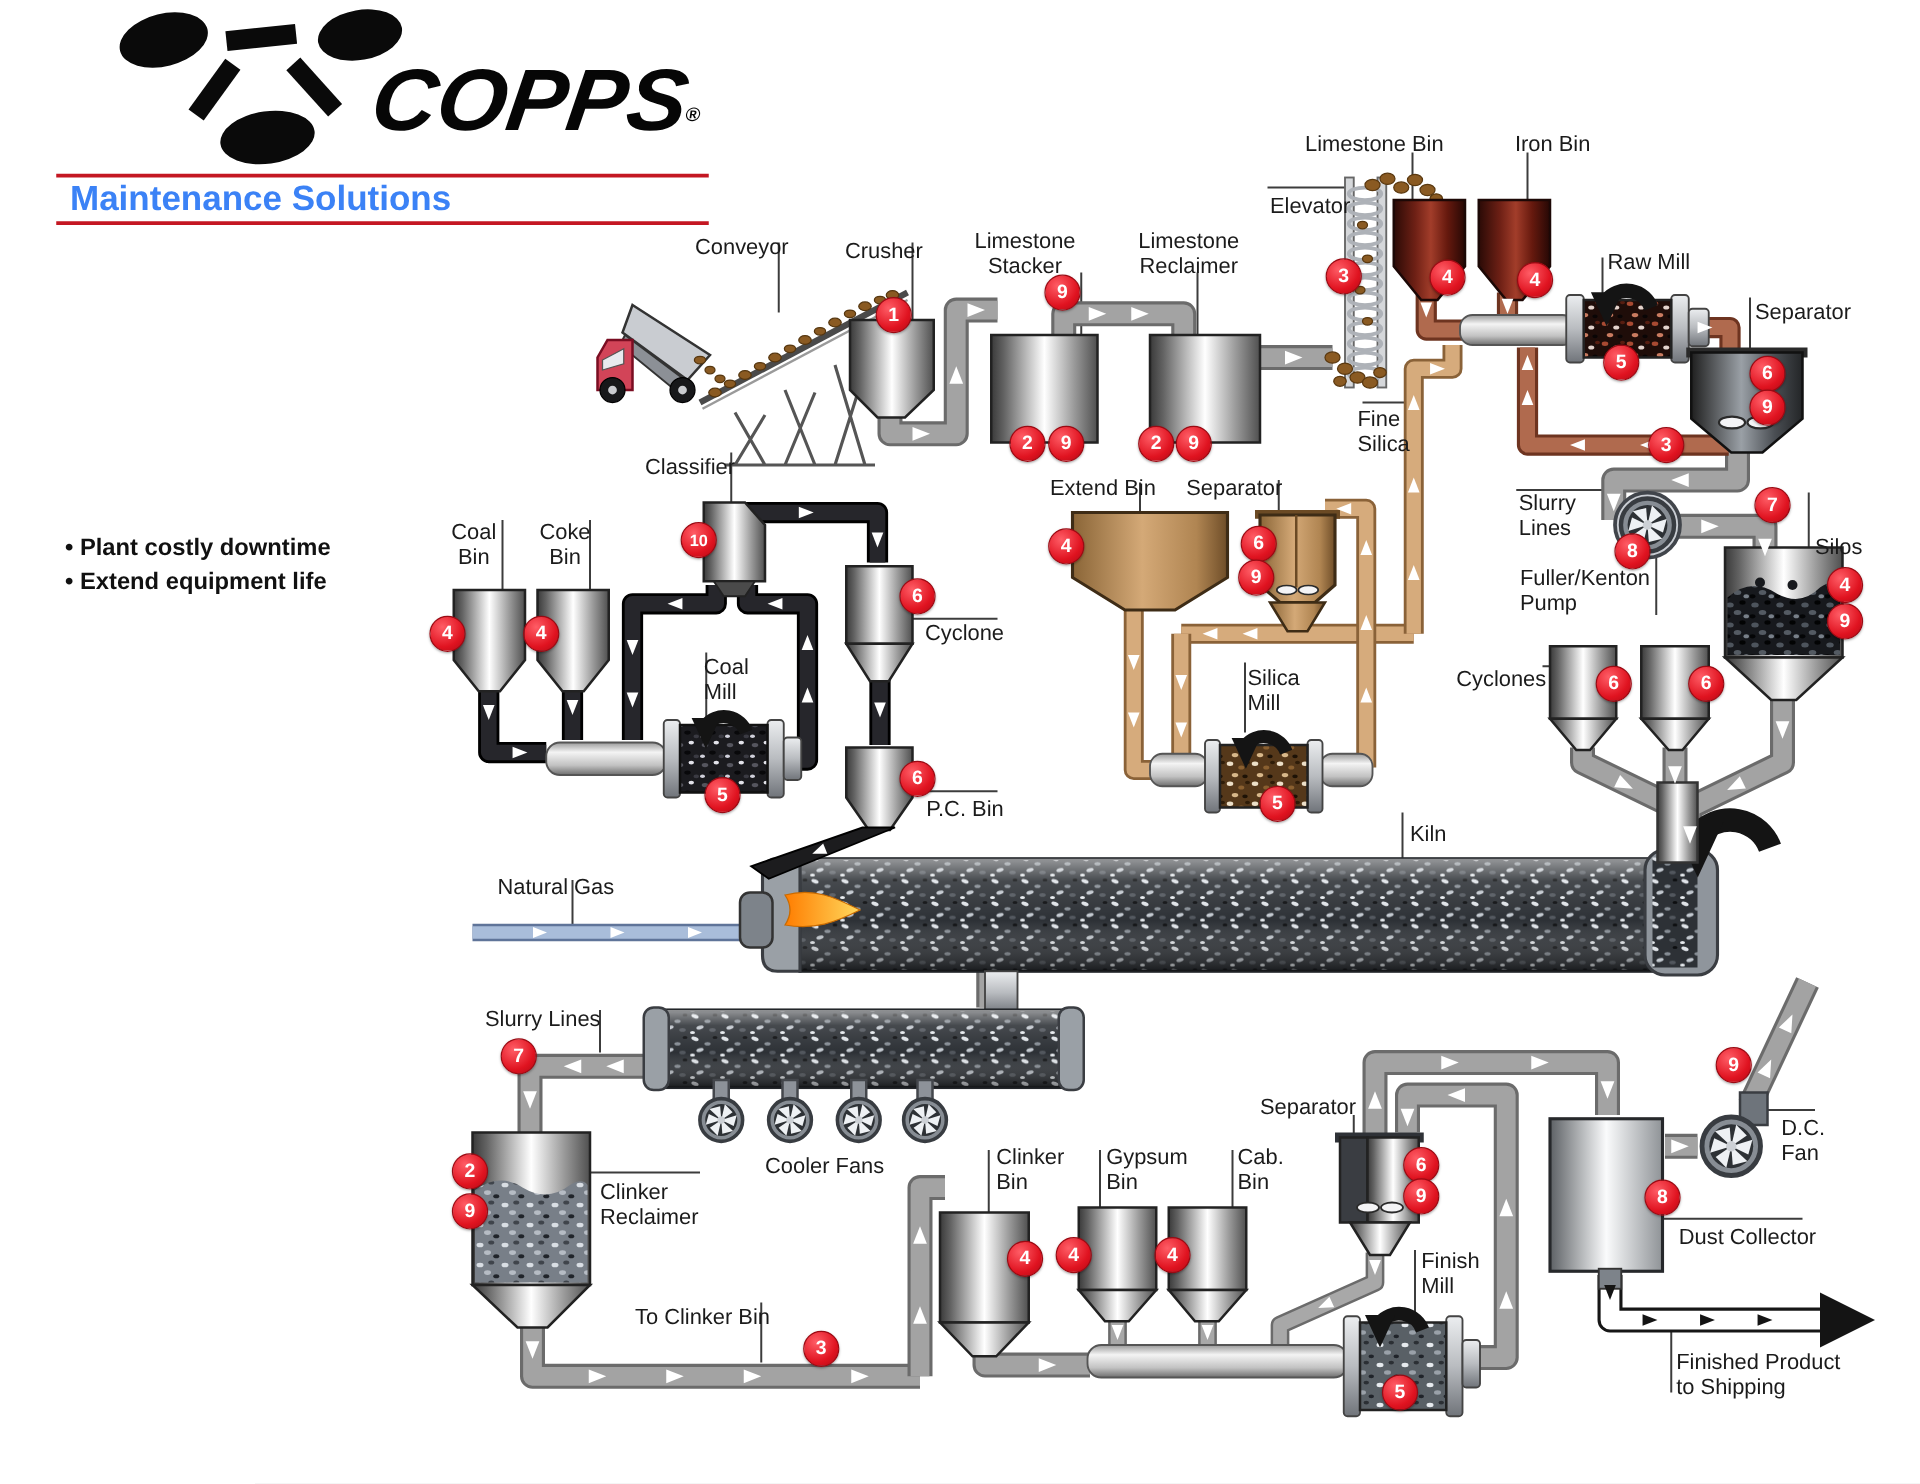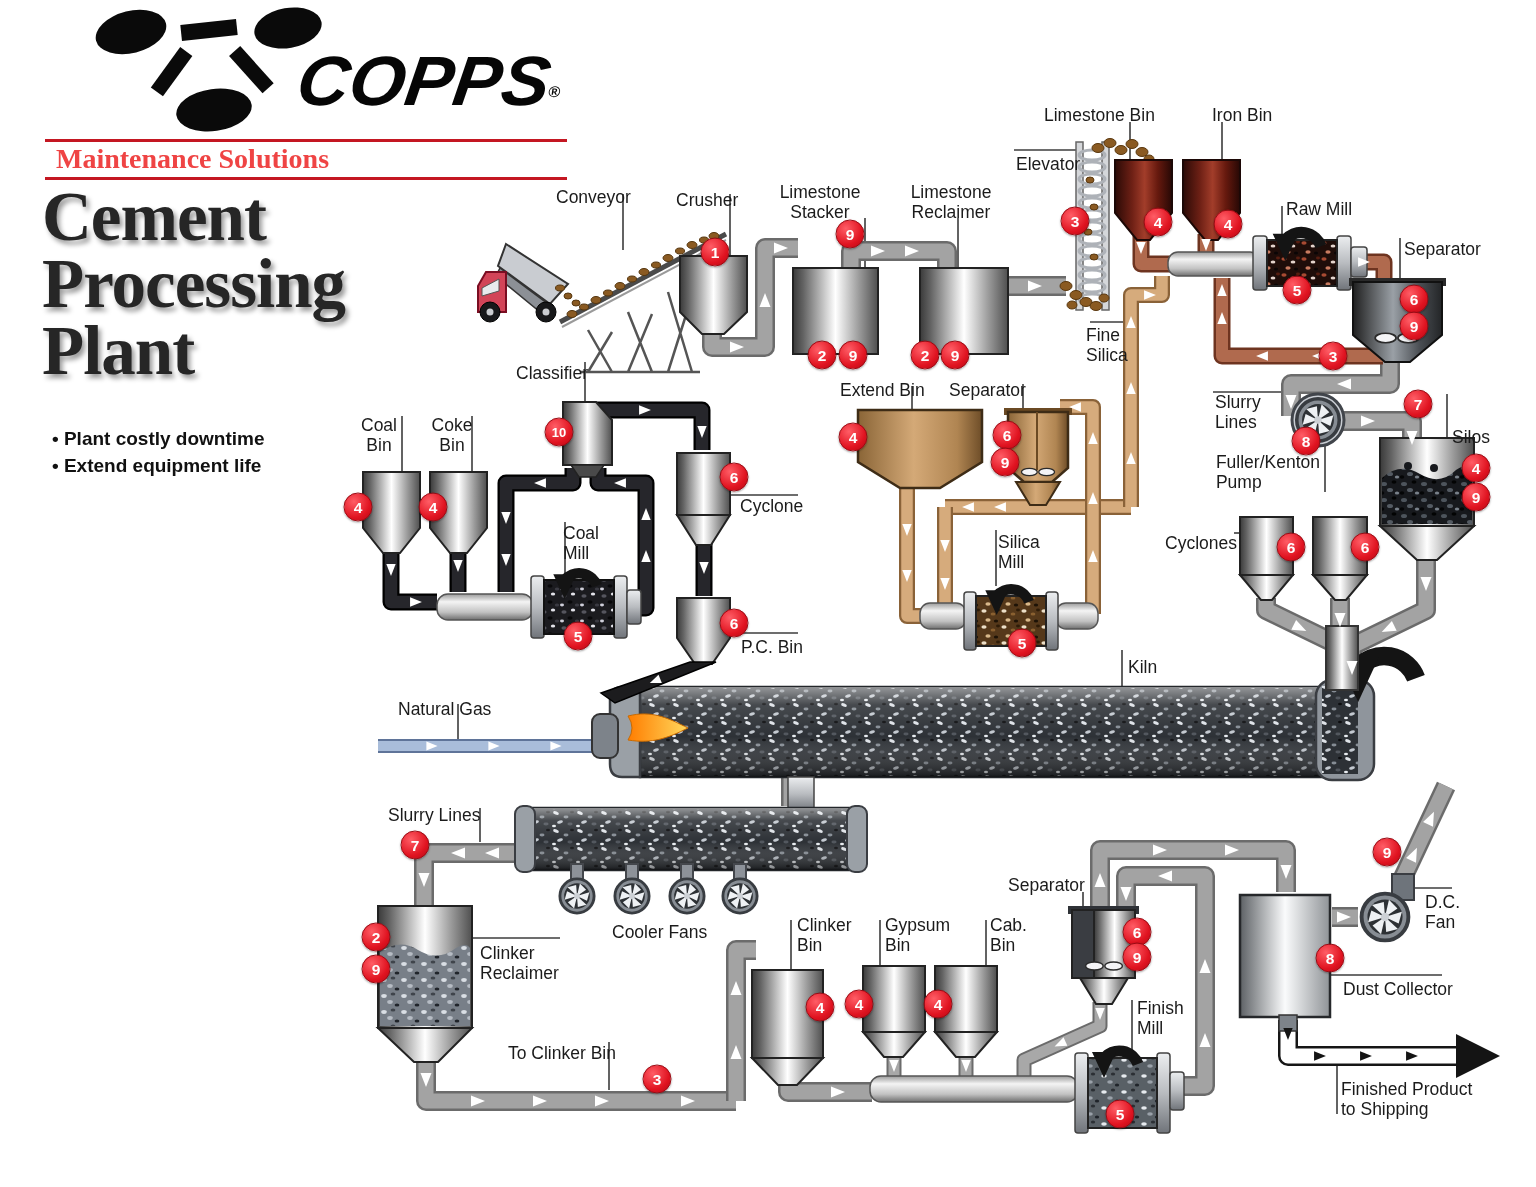--- a/index.html
+++ b/index.html
@@ -5,22 +5,22 @@
   html,body{margin:0;padding:0;background:#e8e8e8;}
   #canvas{position:relative;width:1536px;height:1187px;background:#ffffff;overflow:hidden;
           font-family:"Liberation Sans",sans-serif;}
   
   .logo-icon{position:absolute;left:58px;top:4px;}
   .brand{position:absolute;left:298px;top:40px;font-family:"Liberation Sans",sans-serif;
          font-weight:bold;font-style:italic;font-size:72px;color:#060606;letter-spacing:0px;
          transform:skewX(-8deg) scaleY(.97);}
   .brand .reg{font-size:16px;font-style:normal;vertical-align:8px;letter-spacing:0;}
   .rule{position:absolute;background:#c41722;}
-  .brand-sub{position:absolute;left:56px;top:143px;font-family:Liberation Serif, serif;
-             font-weight:bold;font-size:28px;color:#ef4444;}
+  .brand-sub{position:absolute;left:56px;top:143px;font-family:Liberation Sans, sans-serif;
+             font-weight:bold;font-size:28px;color:#3b82f6;}
   .tagline{position:absolute;left:598px;top:64px;font-size:25px;color:#0e0e0e;}
   .big-title{position:absolute;left:42px;top:184px;font-family:"Liberation Serif",serif;
              font-weight:bold;font-size:69px;line-height:.97;color:#262626;letter-spacing:-1px;
              white-space:pre-line;text-shadow:3px 4px 5px rgba(0,0,0,.40);}
   .bullet{position:absolute;left:52px;font-size:19px;font-weight:bold;color:#111;}
   .bullet::before{content:"• ";}
   
   #plant-svg{position:absolute;left:0;top:0;}
   .dlabel{position:absolute;font-size:17.5px;line-height:1.13;color:#1b1b1b;white-space:pre-line;}
   .dlabel.center{transform:translateX(-50%);text-align:center;}
@@ -59,23 +59,20 @@
       <rect x="186" y="41" width="15" height="50" transform="rotate(-42 193 66)"></rect>
       <ellipse cx="73" cy="28" rx="36" ry="21" transform="rotate(-14 73 28)"></ellipse>
       <ellipse cx="230" cy="24" rx="34" ry="20" transform="rotate(-10 230 24)"></ellipse>
       <ellipse cx="156" cy="106" rx="38" ry="21" transform="rotate(-8 156 106)"></ellipse>
     </g>
   </svg>
   <div class="brand"><span>COPPS</span><span class="reg">®</span></div>
   <div class="rule" style="left:45px;top:139px;width:522px;height:3px;"></div>
   <div class="brand-sub">Maintenance Solutions</div>
   <div class="rule" style="left:45px;top:177px;width:522px;height:2.5px;"></div>
-  <div class="big-title">Cement
-Processing
-Plant</div>
   <div class="bullet" style="top:428px;">Plant costly downtime</div>
   <div class="bullet" style="top:455px;">Extend equipment life</div>
 
   <svg id="plant-svg" width="1536" height="1187" viewBox="0 0 1536 1187">
     <defs>
       <linearGradient id="gMet" x1="0" y1="0" x2="1" y2="0">
         <stop offset="0" stop-color="#3a3a3a"></stop>
           <stop offset=".12" stop-color="#636363"></stop>
         <stop offset=".5" stop-color="#ffffff"></stop>
           <stop offset=".78" stop-color="#9a9a9a"></stop>

